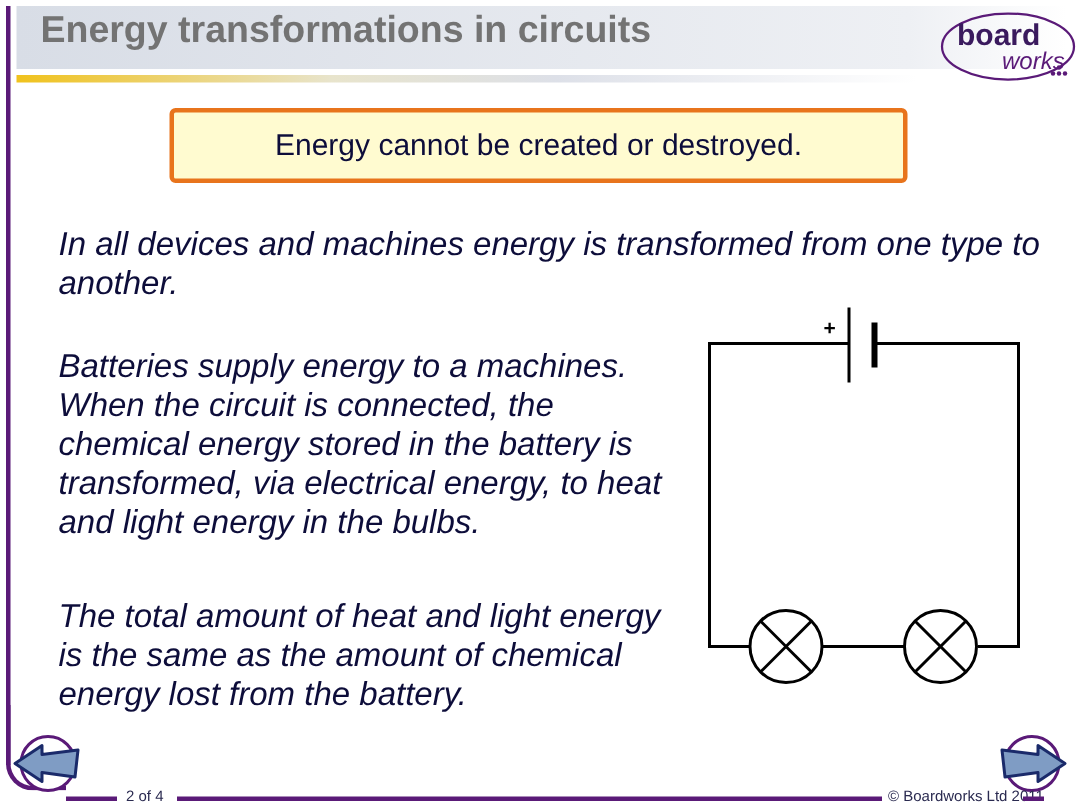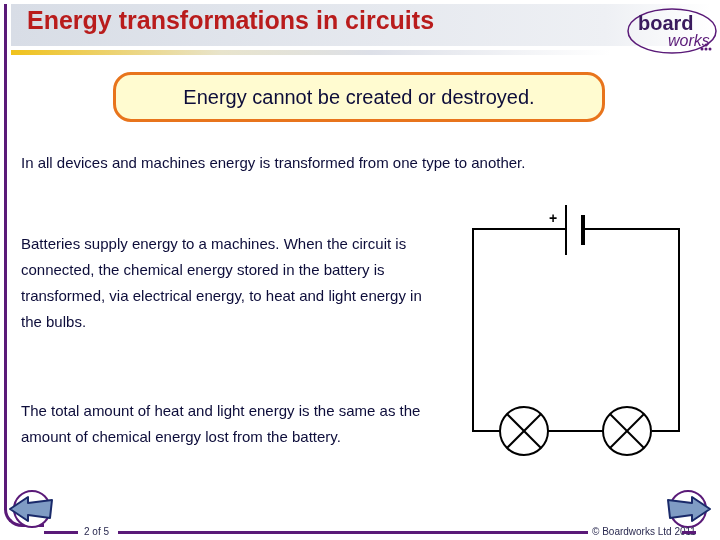--- a/index.html
+++ b/index.html
@@ -1,24 +1,24 @@
 <!DOCTYPE html>
 <html><head>
 <meta charset="utf-8">
 <style>
   html, body { margin:0; padding:0; }
   body { width:720px; height:540px; position:relative; overflow:hidden; background:#ffffff; font-family:"Liberation Sans", sans-serif; color:#0d0d3a; }
   .frame-left { position:absolute; left:4px; top:4px; width:3px; height:506px; background:#5a1a78; }
   .frame-bottom-curve { position:absolute; left:4px; top:470px; width:40px; height:57px; border-left:3px solid #5a1a78; border-bottom:3px solid #5a1a78; border-bottom-left-radius:18px; box-sizing:border-box; }
   .title-bar { position:absolute; left:11px; top:4px; width:700px; height:42px; background:linear-gradient(to right,#d8dde6,#eef0f4 85%,#ffffff); }
-  .title { position:absolute; left:27px; top:6px; font-size:25px; font-weight:bold; color:#b91c1c; white-space:nowrap; }
+  .title { position:absolute; left:27px; top:6px; font-size:25px; font-weight:bold; color:#737373; white-space:nowrap; }
   .title-underline { position:absolute; left:11px; top:50px; width:600px; height:5px; background:linear-gradient(to right,#f0c21c,#e8e4cc 35%,#dde0e8 60%,#ffffff); }
   .logo { position:absolute; left:626px; top:6px; width:92px; height:50px; }
-  .callout { position:absolute; left:113px; top:72px; width:492px; height:50px; box-sizing:border-box; border:3px solid #e8741c; border-radius:18px; background:#fffbd0; display:flex; align-items:center; justify-content:center; font-size:20px; color:#0d0d3a; }
-  .para { position:absolute; left:21px; font-size:15px; line-height:26px; color:#0d0d3a; }
+  .callout { position:absolute; left:113px; top:72px; width:492px; height:50px; box-sizing:border-box; border:3px solid #e8741c; border-radius:4px; background:#fffbd0; display:flex; align-items:center; justify-content:center; font-size:20px; color:#0d0d3a; }
+  .para { position:absolute; left:39px; font-size:22px; line-height:26px; color:#0d0d3a;font-style:italic; }
   .p1 { top:150px; width:660px; }
   .p2 { top:231px; width:420px; }
   .p3 { top:398px; width:420px; }
   .circuit { position:absolute; left:460px; top:195px; width:240px; height:300px; }
   .nav-btn { position:absolute; top:487px; width:48px; height:44px; cursor:pointer; }
   .nav-prev { left:6px; }
   .nav-next { left:666px; }
   .footer-line { position:absolute; top:531px; height:3px; background:#5a1a78; }
   .fl1 { left:44px; width:34px; }
   .fl2 { left:118px; width:470px; }
@@ -78,16 +78,16 @@
 <svg class="nav-btn nav-prev" viewBox="0 0 48 44">
   <circle cx="26" cy="22" r="18" fill="#ffffff" stroke="#5a1a78" stroke-width="2"></circle>
   <path d="M4 22 L22 10 L22 16 L46 13 L44 31 L22 28 L22 34 Z" fill="#7f9cc4" stroke="#1a2a6a" stroke-width="2" stroke-linejoin="round"></path>
 </svg>
 <svg class="nav-btn nav-next" viewBox="0 0 48 44">
   <circle cx="22" cy="22" r="18" fill="#ffffff" stroke="#5a1a78" stroke-width="2"></circle>
   <path d="M44 22 L26 10 L26 16 L2 13 L4 31 L26 28 L26 34 Z" fill="#7f9cc4" stroke="#1a2a6a" stroke-width="2" stroke-linejoin="round"></path>
 </svg>
 
 <div class="footer-line fl1"></div>
-<div class="page-num">2 of 5</div>
+<div class="page-num">2 of 4</div>
 <div class="footer-line fl2"></div>
 <div class="copyright">© Boardworks Ltd 2011</div>
 <div class="footer-line fl3"></div>
 
 </body></html>

